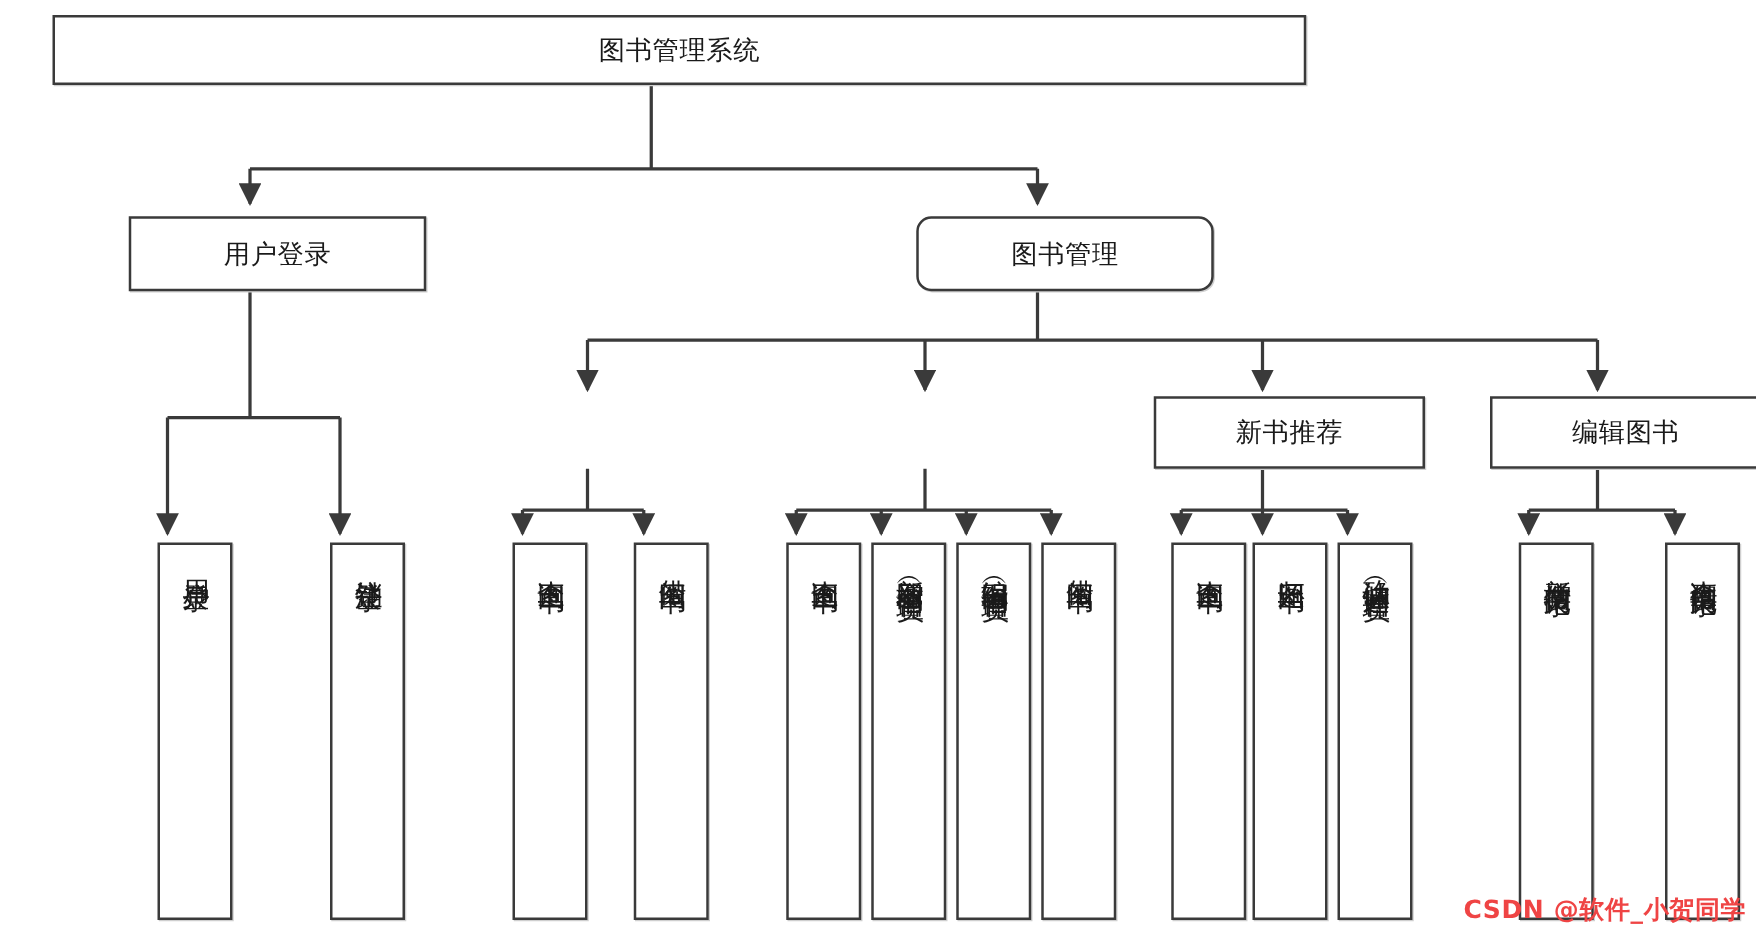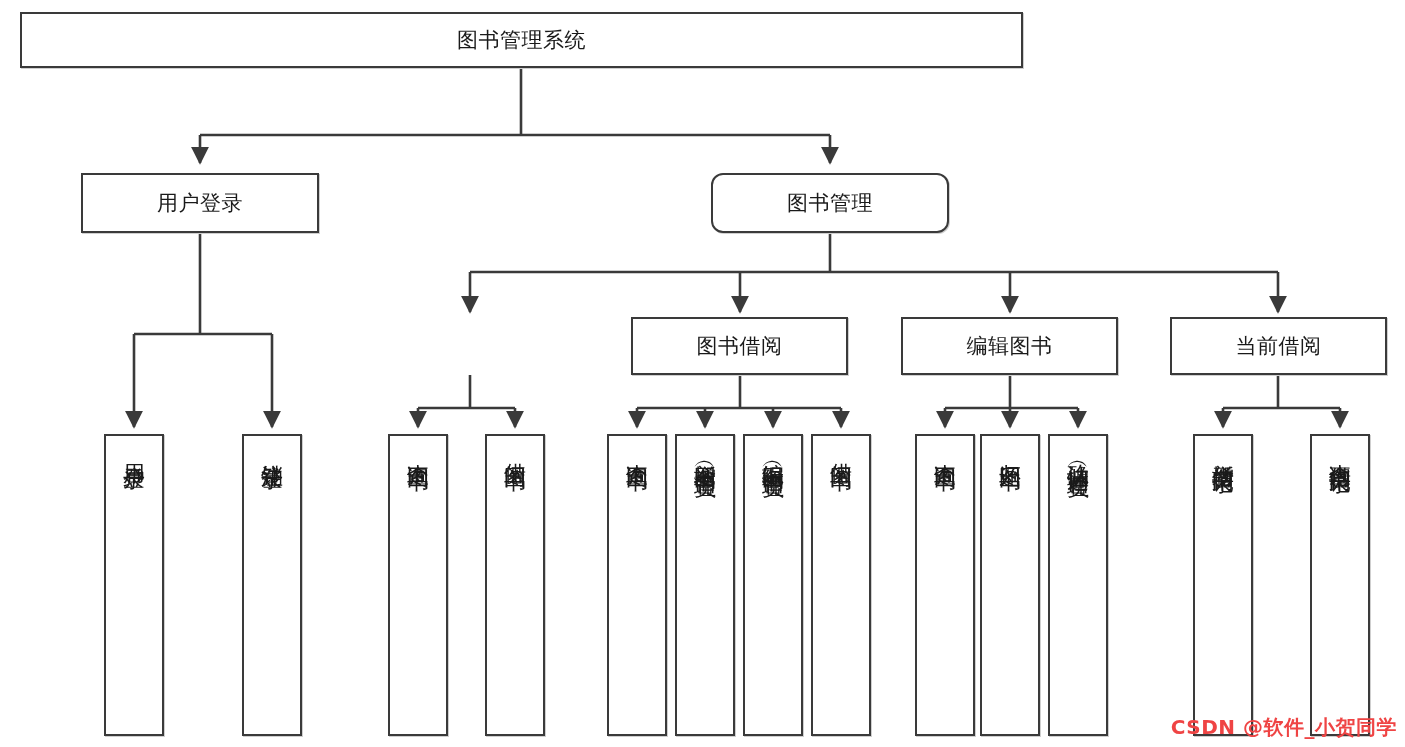--- a/index.html
+++ b/index.html
@@ -30,20 +30,21 @@
     position: absolute;
     box-sizing: border-box;
     background: #ffffff;
     border: 2px solid #3a3a3a;
     box-shadow: 1px 1px 0 0 #cfcfcf;
     display: flex;
     align-items: center;
     justify-content: center;
     color: #1a1a1a;
     z-index: 2;
+    margin-left: 22px;
   }
   .node .label {
     font-size: 21px;
     line-height: 1.15;
     letter-spacing: 0.5px;
     white-space: nowrap;
     text-align: center;
   }
   .node.leaf {
     align-items: flex-start;
@@ -130,28 +131,25 @@
     <span class="label">图书管理系统</span>
   </div>
 
   <div class="node" style="left:81px; top:173px; width:238px; height:60px;">
     <span class="label">用户登录</span>
   </div>
   <div class="node" style="left:711px; top:173px; width:238px; height:60px;border-radius:12px;">
     <span class="label">图书管理</span>
   </div>
 
-  <div class="node" style="left:631px; top:317px; width:217px; height:58px;">
-    <span class="label">图书借阅</span>
-  </div>
   <div class="node" style="left:901px; top:317px; width:217px; height:58px;">
-    <span class="label">编辑图书</span>
+    <span class="label">新书推荐</span>
   </div>
   <div class="node" style="left:1170px; top:317px; width:217px; height:58px;">
-    <span class="label">当前借阅</span>
+    <span class="label">编辑图书</span>
   </div>
 
   <div class="node leaf" style="left:104px; top:434px; width:60px; height:302px;">
     <span class="label">用户登录</span>
   </div>
   <div class="node leaf" style="left:242px; top:434px; width:60px; height:302px;">
     <span class="label">注销登录</span>
   </div>
 
   <div class="node leaf" style="left:388px; top:434px; width:60px; height:302px;">

